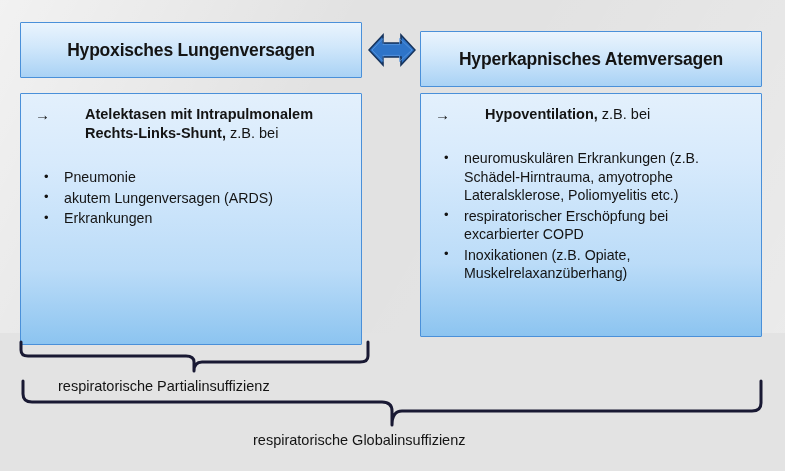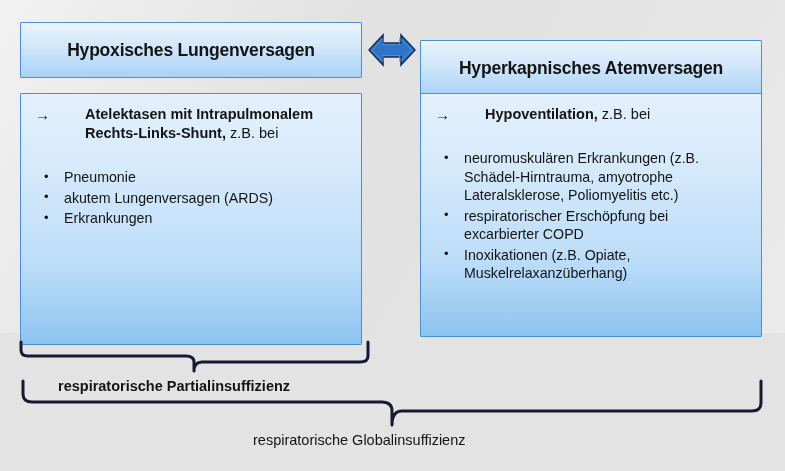--- a/index.html
+++ b/index.html
@@ -120,21 +120,21 @@
     <span class="htext">Hypoxisches Lungenversagen</span>
   </div>
 
   <div id="double-arrow">
     <svg width="48" height="42" viewBox="0 0 48 42" xmlns="http://www.w3.org/2000/svg">
       <polygon points="1,21 15,6 15,14 33,14 33,6 47,21 33,36 33,28 15,28 15,36" fill="#2e74c8" stroke="#16335c" stroke-width="1.6" stroke-linejoin="miter"></polygon>
       <polygon points="4,21 15,9.5 15,15.6 31.5,15.6 31.5,9.5 44,21 31.5,32.5 31.5,26.4 15,26.4 15,32.5" fill="none" stroke="#5e9ae0" stroke-width="1" opacity="0.75"></polygon>
     </svg>
   </div>
 
-  <div class="box header-box" style="left:420px; top:40px; width:342px; height:56px;align-items:center;">
+  <div class="box header-box" style="left:420px; top:31px; width:342px; height:56px;align-items:center;">
     <span class="htext">Hyperkapnisches Atemversagen</span>
   </div>
 
   <div class="box body-box" style="left:20px; top:93px; width:342px; height:252px;">
 
     <div class="lead">
       <span class="arrow">→</span>
       <span class="lead-text">
         <b>Atelektasen mit Intrapulmonalem Rechts-Links-Shunt,</b>
         <span class="reg">z.B. bei</span>
@@ -161,20 +161,20 @@
     <ul class="bullets" style="margin-top:25px;">
       <li>neuromuskulären Erkrankungen (z.B. Schädel-Hirntrauma, amyotrophe Lateralsklerose, Poliomyelitis etc.)</li>
       <li>respiratorischer Erschöpfung bei excarbierter COPD</li>
       <li>Inoxikationen (z.B. Opiate, Muskelrelaxanzüberhang)</li>
     </ul>
   </div>
 
   <svg class="brace-svg" style="left:18px; top:340px;" width="360" height="40" viewBox="0 0 360 40" xmlns="http://www.w3.org/2000/svg">
     <path d="M3,4 L3,12 Q3,18 10,18 L168,18 Q176,18 176,24 L176,33 Q176,24 184,24 L342,24 Q350,24 350,18 L350,12 L350,4" transform="translate(0,-2)" fill="none" stroke="#191933" stroke-width="3" stroke-linecap="round" stroke-linejoin="round"></path>
   </svg>
-  <div class="brace-label" style="left:58px; top:378px;font-weight:bold;">respiratorische Partialinsuffizienz</div>
+  <div class="brace-label" style="left:58px; top:378px;">respiratorische Partialinsuffizienz</div>
 
   <svg class="brace-svg" style="left:20px; top:378px;" width="748" height="52" viewBox="0 0 748 52" xmlns="http://www.w3.org/2000/svg">
     <path d="M3,3 L3,16 Q3,24 12,24 L362,24 Q372,24 372,33 L372,47 Q372,33 382,33 L732,33 Q741,33 741,25 L741,14 L741,3" fill="none" stroke="#191933" stroke-width="3" stroke-linecap="round" stroke-linejoin="round"></path>
   </svg>
   <div class="brace-label" style="left:253px; top:432px;">respiratorische Globalinsuffizienz</div>
 
 </div>
 
 </body></html>

